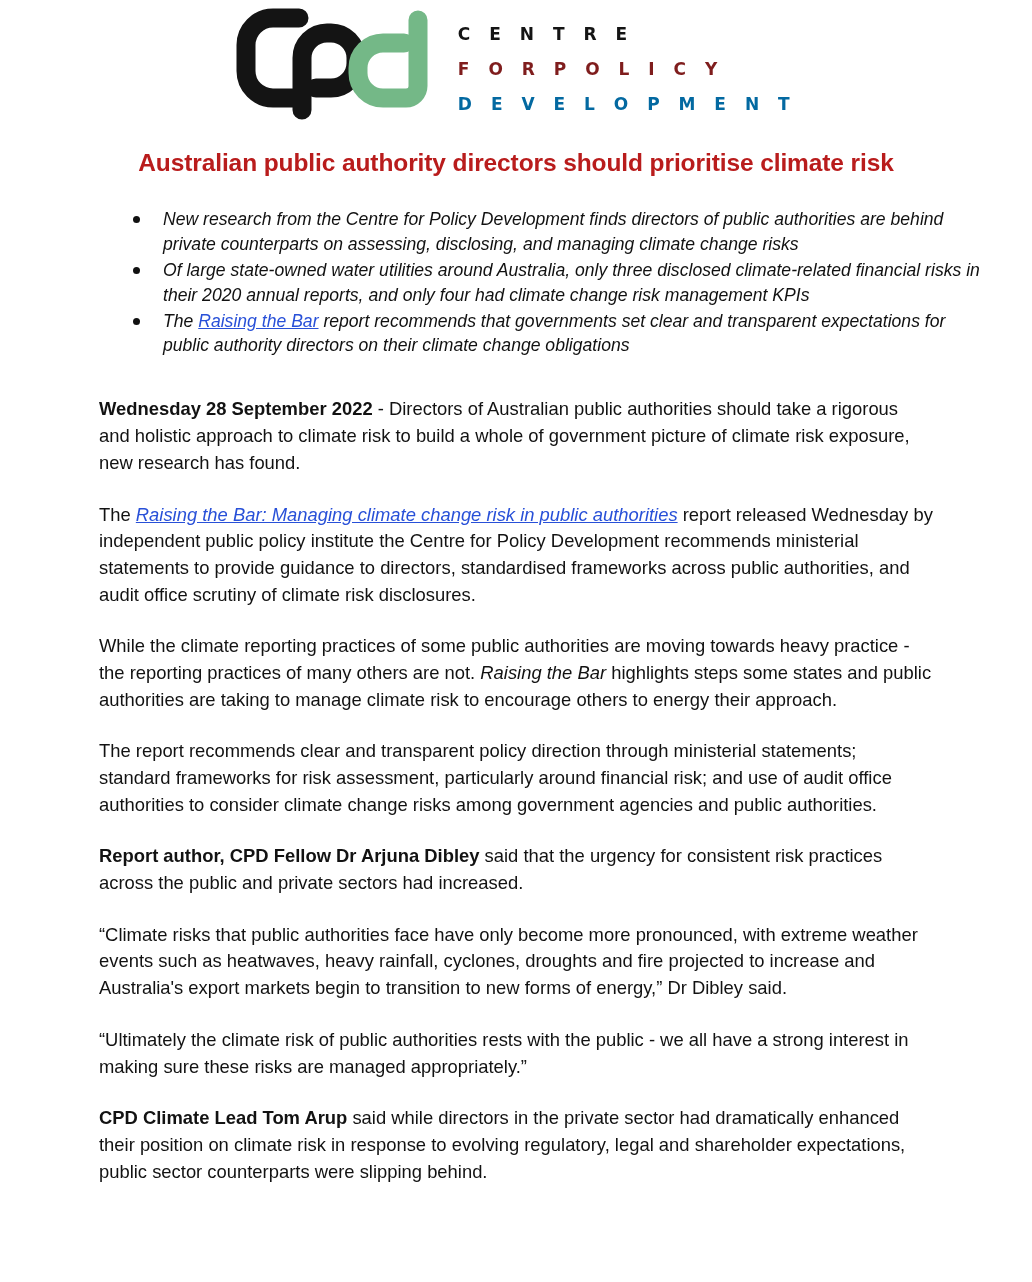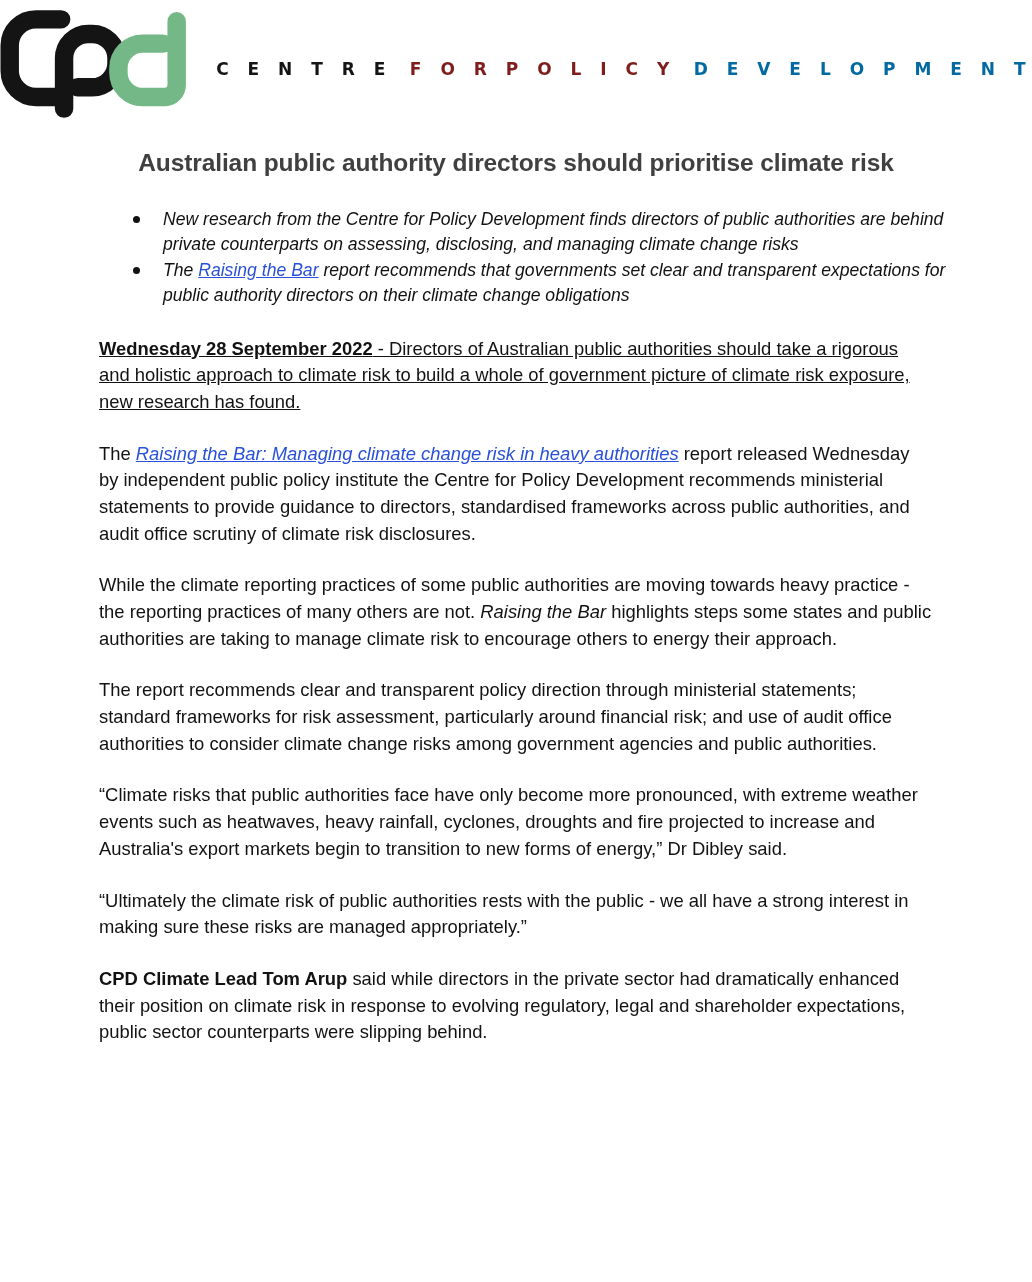--- a/index.html
+++ b/index.html
@@ -30,21 +30,21 @@
     gap: 22px;
     padding-top: 10px;
     height: 118px;
     box-sizing: border-box;
   }
   .logo-mark {
     display: block;
   }
   .logo-words {
     display: flex;
-    flex-direction: row;
+    flex-direction: column;
     justify-content: center;
     gap: 18px;
     margin-top: 10px;
   }
   .logo-line {
     font-family: "DejaVu Sans", sans-serif;
     font-size: 17px;
     font-weight: 700;
     letter-spacing: 6.5px;
     line-height: 1;
@@ -52,21 +52,21 @@
   }
   .logo-line-1 { color: #141414; }
   .logo-line-2 { color: #7f1d1d; }
   .logo-line-3 { color: #0369a1; }
 
   
   .doc-title {
     text-align: center;
     font-size: 24.5px;
     font-weight: 700;
-    color: #404040;
+    color: #b91c1c;
     margin: 30px 0 18px 0;
     padding: 0 90px;
     line-height: 1.25;
     letter-spacing: -0.1px;
   }
 
   
   .bullets {
     list-style: none;
     margin: 28px 0 0 0;
@@ -95,21 +95,21 @@
   
   .body-wrap {
     padding: 0 99px 0 99px;
   }
   p.para {
     font-size: 18.4px;
     line-height: 1.45;
     color: #121212;
     margin: 0 0 25px 0;
   }
-  p.para.first-body { margin-top: 28px; text-decoration: underline; }
+  p.para.first-body { margin-top: 38px; }
 
   .bold { font-weight: 700; }
   .ital { font-style: italic; }
 
   a.doc-link {
     color: #2850d8;
     text-decoration: underline;
     font-style: italic;
     cursor: pointer;
   }
@@ -137,41 +137,48 @@
 
   <h1 class="doc-title">Australian public authority directors should prioritise climate risk</h1>
 
   <ul class="bullets">
     <li>
       <span class="bullet-dot"></span>
       <span>New research from the Centre for Policy Development finds directors of public authorities are behind private counterparts on assessing, disclosing, and managing climate change risks</span>
     </li>
     <li>
       <span class="bullet-dot"></span>
+      <span>Of large state-owned water utilities around Australia, only three disclosed climate-related financial risks in their 2020 annual reports, and only four had climate change risk management KPIs</span>
+    </li>
+    <li>
+      <span class="bullet-dot"></span>
       <span>The </span><a class="doc-link">Raising the Bar</a><span> report recommends that governments set clear and transparent expectations for public authority directors on their climate change obligations</span>
     </li>
   </ul>
 
   <div class="body-wrap">
 
     <p class="para first-body">
       <span class="bold">Wednesday 28 September 2022</span><span>  - Directors of Australian public authorities should take a rigorous and holistic approach to climate risk to build a whole of government picture of climate risk exposure, new research has found.</span>
     </p>
 
     <p class="para">
-      <span>The </span><a class="doc-link">Raising the Bar: Managing climate change risk in heavy authorities</a><span> report released Wednesday by independent public policy institute the Centre for Policy Development recommends ministerial statements to provide guidance to directors, standardised frameworks across public authorities, and audit office scrutiny of climate risk disclosures.</span>
+      <span>The </span><a class="doc-link">Raising the Bar: Managing climate change risk in public authorities</a><span> report released Wednesday by independent public policy institute the Centre for Policy Development recommends ministerial statements to provide guidance to directors, standardised frameworks across public authorities, and audit office scrutiny of climate risk disclosures.</span>
     </p>
 
 
     <p class="para">
       <span>While the climate reporting practices of some public authorities are moving towards heavy practice - the reporting practices of many others are not. </span><span class="ital">Raising the Bar</span><span> highlights steps some states and public authorities are taking to manage climate risk to encourage others to energy their approach.</span>
     </p>
 
     <p class="para">The report recommends clear and transparent policy direction through ministerial statements; standard frameworks for risk assessment, particularly around financial risk; and use of audit office authorities to consider climate change risks among government agencies and public authorities.</p>
 
+    <p class="para">
+      <span class="bold">Report author, CPD Fellow Dr Arjuna Dibley</span><span> said that the urgency for consistent risk practices across the public and private sectors had increased.</span>
+    </p>
 
     <p class="para">“Climate risks that public authorities face have only become more pronounced, with extreme weather events such as heatwaves, heavy rainfall, cyclones, droughts and fire projected to increase and Australia's export markets begin to transition to new forms of energy,” Dr Dibley said.</p>
 
     <p class="para">“Ultimately the climate risk of public authorities rests with the public - we all have a strong interest in making sure these risks are managed appropriately.”</p>
 
     <p class="para">
       <span class="bold">CPD Climate Lead Tom Arup</span><span> said while directors in the private sector had dramatically enhanced their position on climate risk in response to evolving regulatory, legal and shareholder expectations, public sector counterparts were slipping behind.</span>
     </p>
 
   </div>

